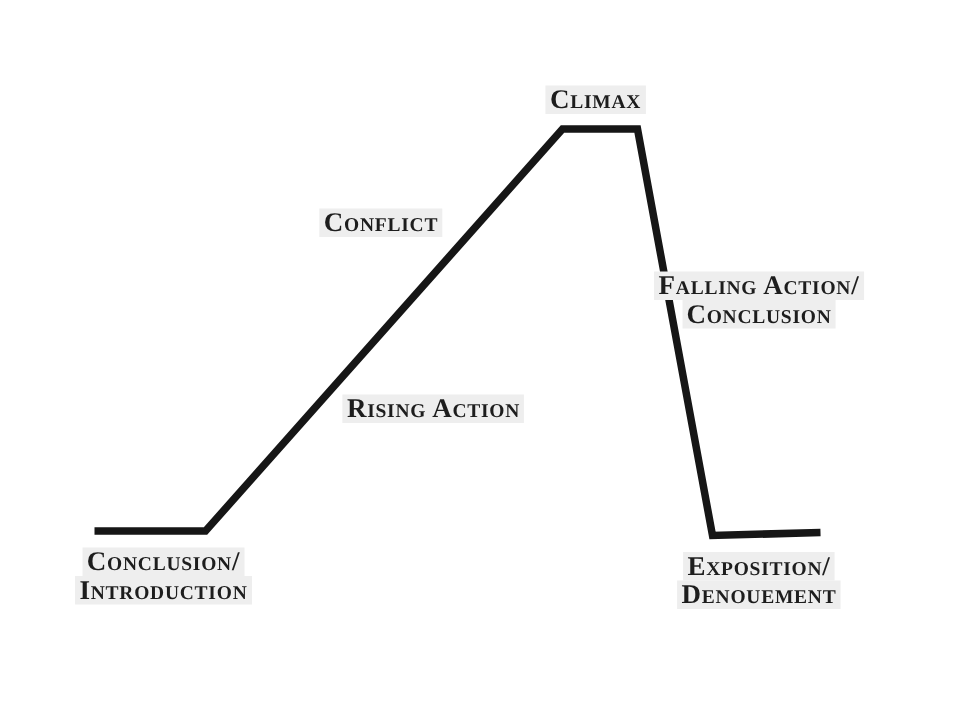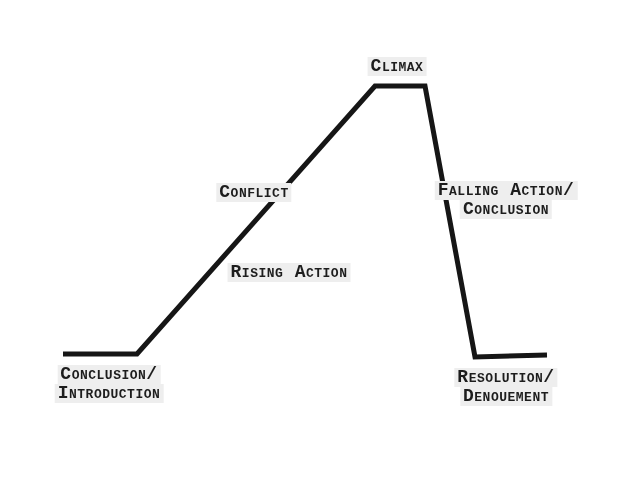--- a/index.html
+++ b/index.html
@@ -25,39 +25,39 @@
   .arc-svg polyline {
     fill: none;
     stroke: #161616;
     stroke-width: 5;
     stroke-linejoin: miter;
     stroke-linecap: butt;
   }
   .label {
     position: absolute;
     transform: translateX(-50%);
-    font-family: Liberation Mono, monospace;
+    font-family: Liberation Serif, serif;
     font-weight: 700;
     font-size: 18px;
     line-height: 19px;
     font-variant: small-caps;
     letter-spacing: 0.5px;
     color: #1d1d1d;
     text-align: center;
     white-space: nowrap;
   }
   .label .line {
     display: block;
     width: fit-content;
     margin: 0 auto;
     background: #eeeeee;
     padding: 0 3px;
   }
   .label-climax        { left: 397px; top: 57px; }
-  .label-conflict      { left: 254px; top: 139px; margin-top: 44px; }
+  .label-conflict      { left: 254px; top: 139px; }
   .label-rising-action { left: 289px; top: 263px; }
   .label-falling-action{ left: 506px; top: 165px; margin-top: 16px; }
   .label-exposition    { left: 109px; top: 365px; }
   .label-resolution    { left: 506px; top: 368px; }
 </style>
 </head>
 <body>
 
 <div class="canvas">
 
@@ -81,17 +81,17 @@
     <span class="line">Falling Action/</span>
     <span class="line">Conclusion</span>
   </div>
 
   <div class="label label-exposition">
     <span class="line">Conclusion/</span>
     <span class="line">Introduction</span>
   </div>
 
   <div class="label label-resolution">
-    <span class="line">Resolution/</span>
+    <span class="line">Exposition/</span>
     <span class="line">Denouement</span>
   </div>
 
 </div>
 
 </body></html>

